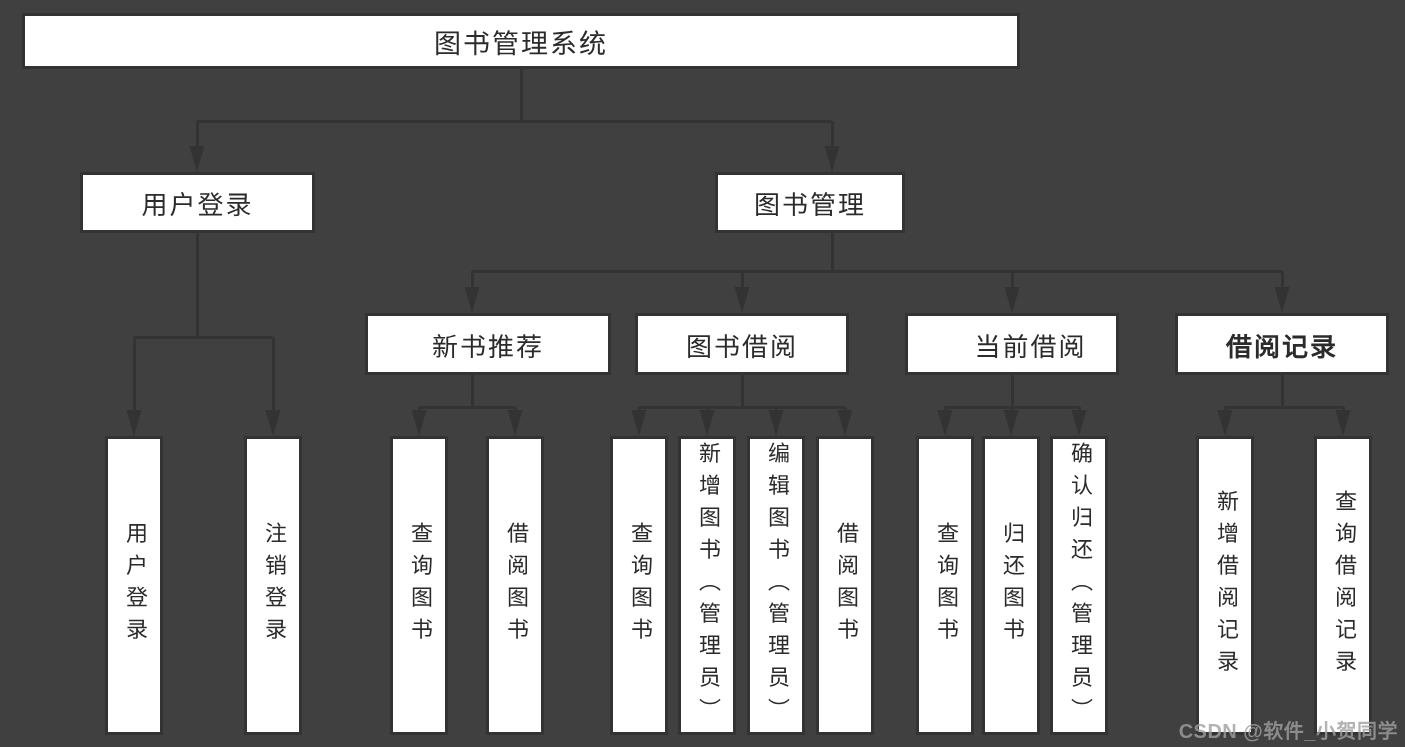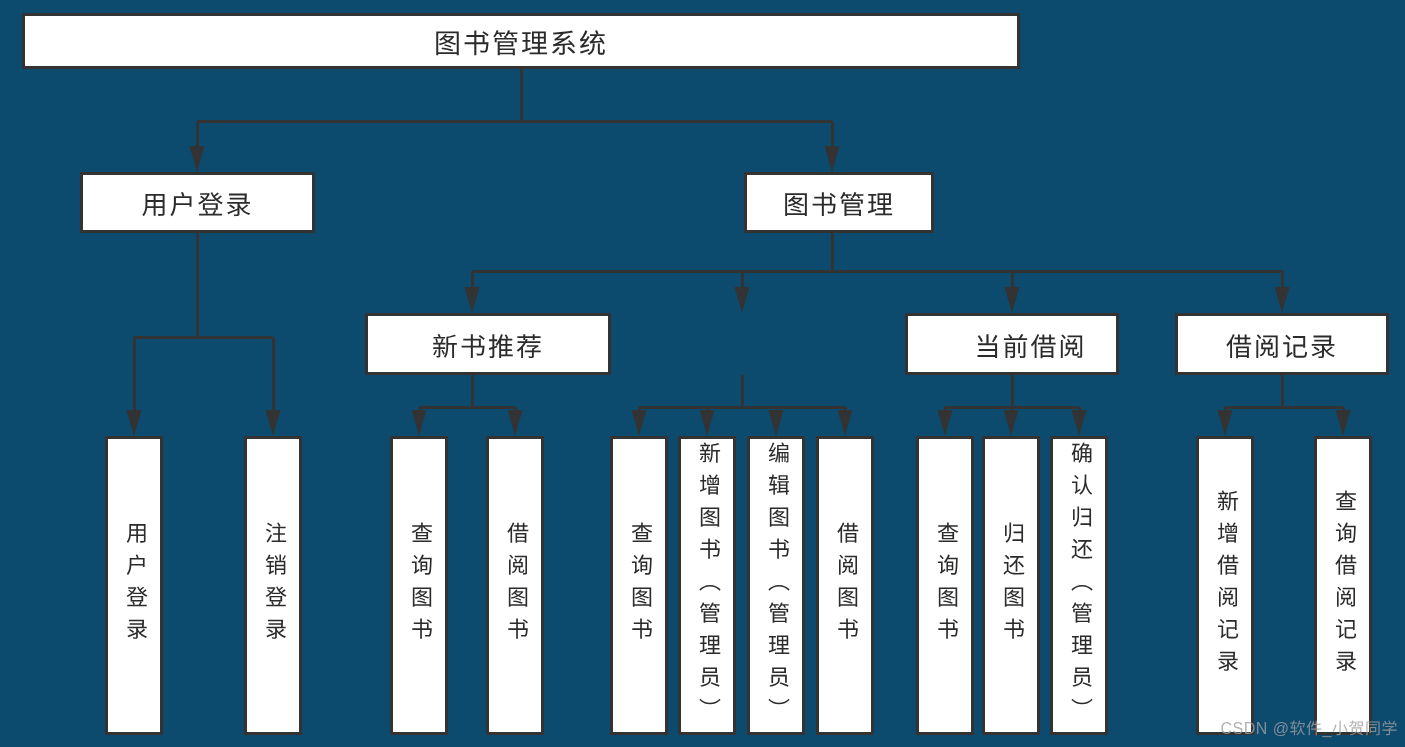--- a/index.html
+++ b/index.html
@@ -4,21 +4,21 @@
 <style>
   html, body {
     margin: 0;
     padding: 0;
     background: #ffffff;
   }
   .canvas {
     position: relative;
     width: 1405px;
     height: 747px;
-    background: #0c4a6e;
+    background: #404040;
     font-family: "Liberation Sans", sans-serif;
     overflow: hidden;
   }
   .connectors {
     position: absolute;
     left: 0; top: 0;
     width: 1405px;
     height: 747px;
     z-index: 1;
   }
@@ -47,26 +47,27 @@
     text-orientation: mixed;
     font-size: 22px;
     letter-spacing: 10px;
     line-height: 1;
     white-space: nowrap;
   }
   .watermark {
     position: absolute;
     top: 715px;
     right: 7px;
-    font-size: 16px;
+    font-size: 20px;
     color: #9f9f9f;
     opacity: 0.8;
     z-index: 3;
     letter-spacing: 0.5px;
     white-space: nowrap;
+    font-weight: bold;
   }
 </style>
 </head>
 <body>
 
 <div class="canvas">
 
   <svg class="connectors" viewBox="0 0 1405 747" xmlns="http://www.w3.org/2000/svg">
     <path d="M521,69 V121 M197,121 H832 M197,121 V150 M832,121 V150
              M197,233 V337 M134,337 H273 M134,337 V414 M273,337 V414
@@ -98,31 +99,34 @@
     </g>
   </svg>
 
   <div class="box hbox root" style="left:22px;top:13px;width:998px;height:56px;">
     <span class="lbl">图书管理系统</span>
   </div>
 
   <div class="box hbox" style="left:80px;top:172px;width:235px;height:61px;">
     <span class="lbl">用户登录</span>
   </div>
-  <div class="box hbox" style="left:744px;top:172px;width:190px;height:61px;">
+  <div class="box hbox" style="left:715px;top:172px;width:190px;height:61px;">
     <span class="lbl">图书管理</span>
   </div>
 
   <div class="box hbox" style="left:365px;top:313px;width:246px;height:62px;">
     <span class="lbl">新书推荐</span>
   </div>
+  <div class="box hbox" style="left:635px;top:313px;width:214px;height:62px;">
+    <span class="lbl">图书借阅</span>
+  </div>
   <div class="box hbox" style="left:905px;top:313px;width:214px;height:62px;padding-left:37px;">
     <span class="lbl">当前借阅</span>
   </div>
-  <div class="box hbox" style="left:1175px;top:313px;width:214px;height:62px;">
+  <div class="box hbox" style="left:1175px;top:313px;width:214px;height:62px;font-weight:bold;">
     <span class="lbl">借阅记录</span>
   </div>
 
   <div class="box vbox" style="left:105px;top:436px;width:58px;height:299px;">
     <span class="lbl">用户登录</span>
   </div>
   <div class="box vbox" style="left:244px;top:436px;width:58px;height:299px;">
     <span class="lbl">注销登录</span>
   </div>
 

